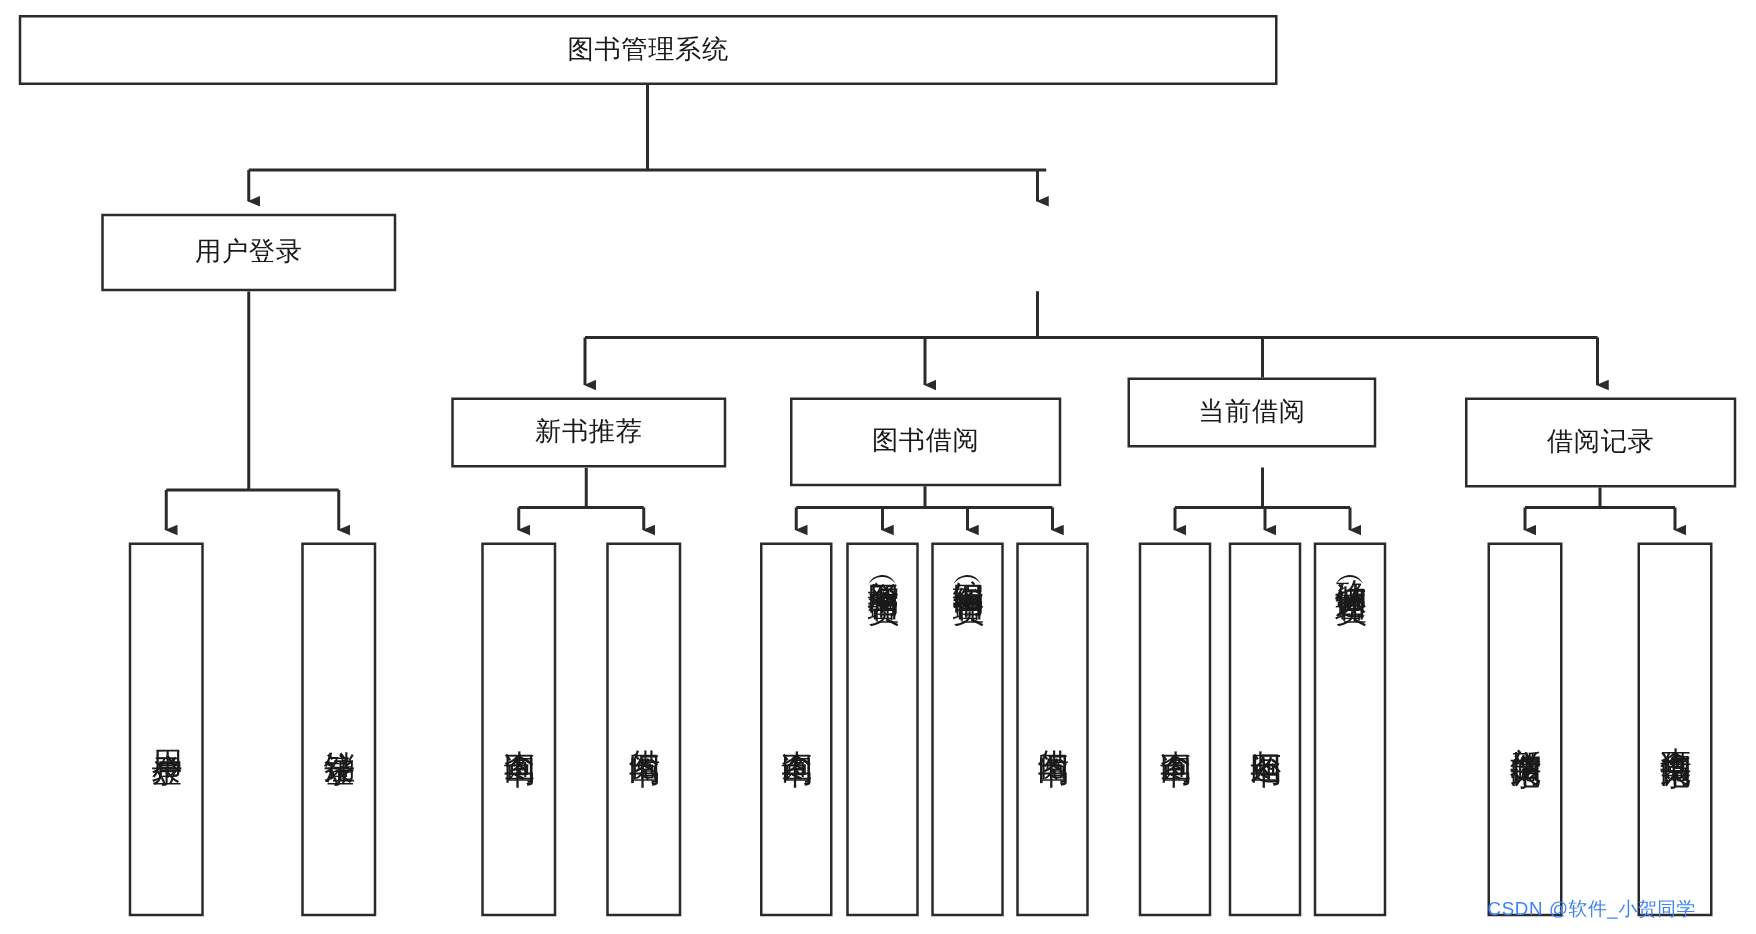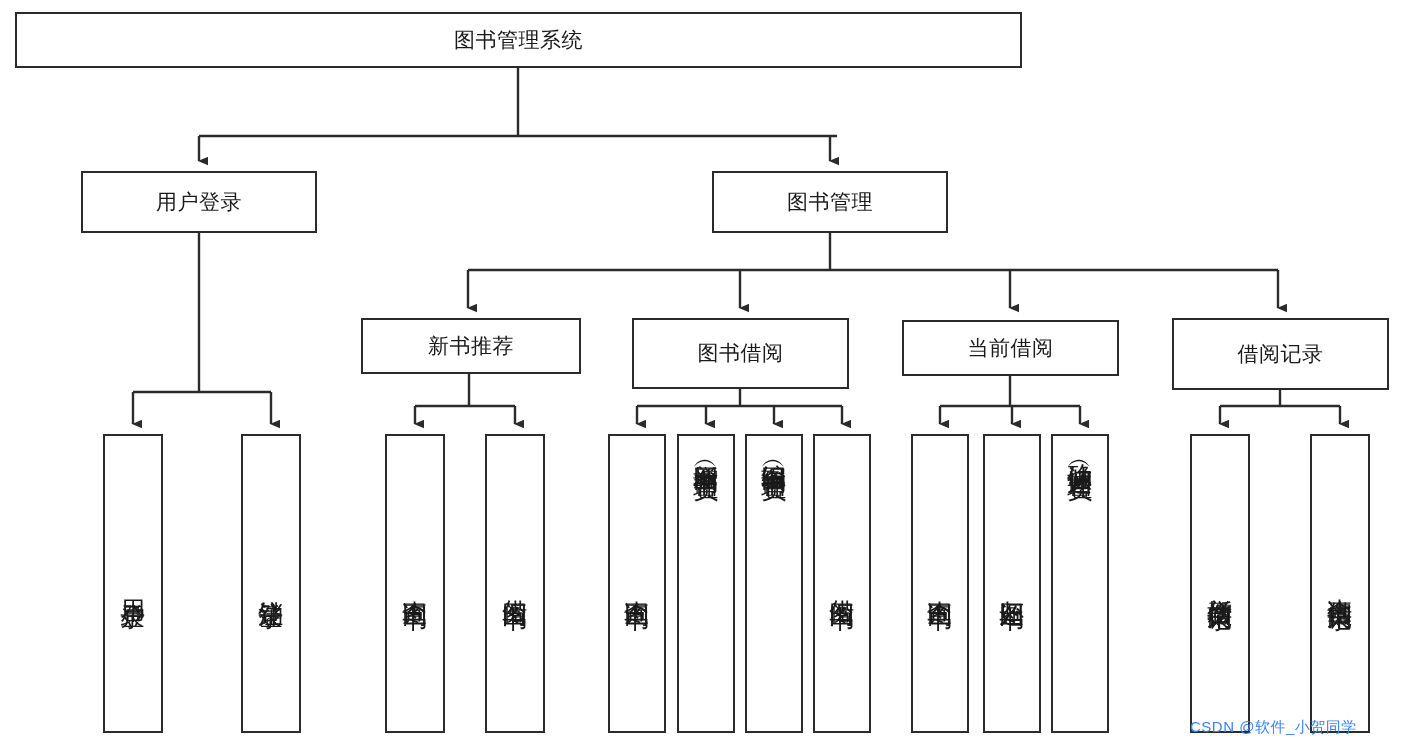--- a/index.html
+++ b/index.html
@@ -129,31 +129,28 @@
     </g>
   </svg>
 
   <div class="node h" style="left: 15px; top: 12px; width: 1007px; height: 56px;">
     <span class="label">图书管理系统</span>
   </div>
 
   <div class="node h" style="left: 81px; top: 171px; width: 236px; height: 62px;">
     <span class="label">用户登录</span>
   </div>
-  <div class="node h" style="left: 712px; top: 171px; width: 236px; height: 62px;">
-    <span class="label">图书管理</span>
-  </div>
 
   <div class="node h" style="left: 361px; top: 318px; width: 220px; height: 56px;">
     <span class="label">新书推荐</span>
   </div>
   <div class="node h" style="left: 632px; top: 318px; width: 217px; height: 71px;">
     <span class="label">图书借阅</span>
   </div>
-  <div class="node h" style="left: 902px; top: 320px; width: 217px; height: 56px;">
+  <div class="node h" style="left: 902px; top: 302px; width: 199px; height: 56px;">
     <span class="label">当前借阅</span>
   </div>
   <div class="node h" style="left: 1172px; top: 318px; width: 217px; height: 72px;">
     <span class="label">借阅记录</span>
   </div>
 
   <div class="node v mid" style="left: 103px; top: 434px; width: 60px; height: 299px;">
     <span class="label">用户登录</span>
   </div>
   <div class="node v mid" style="left: 241px; top: 434px; width: 60px; height: 299px;">

